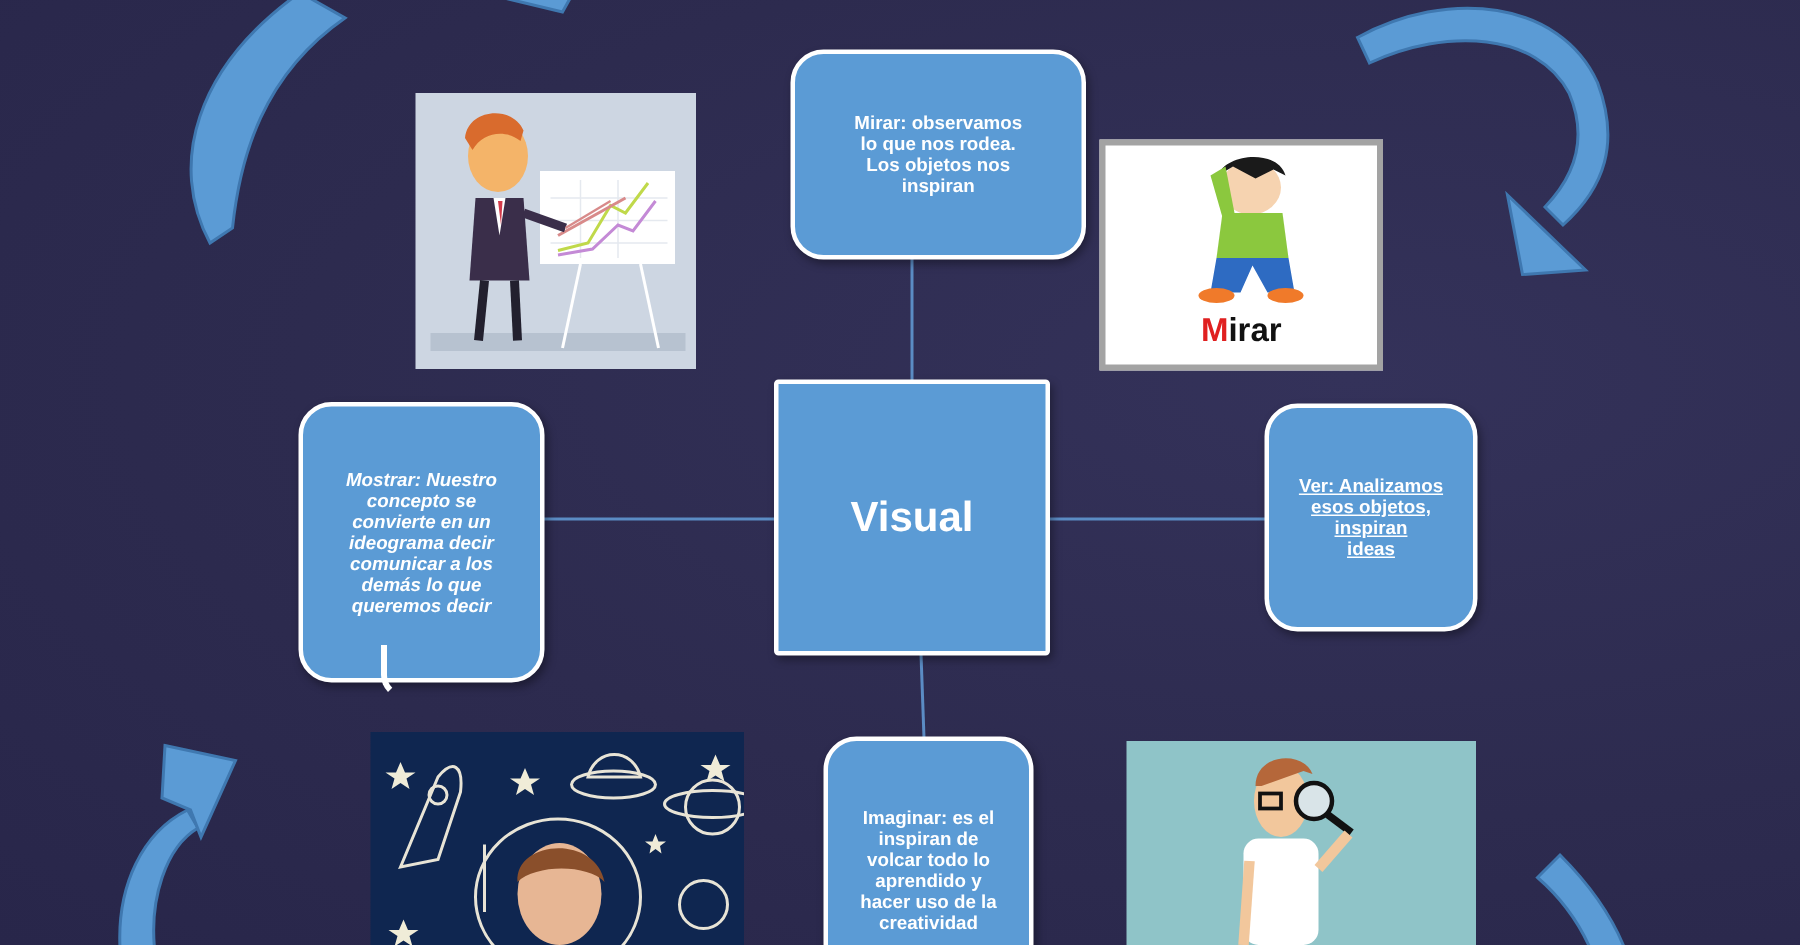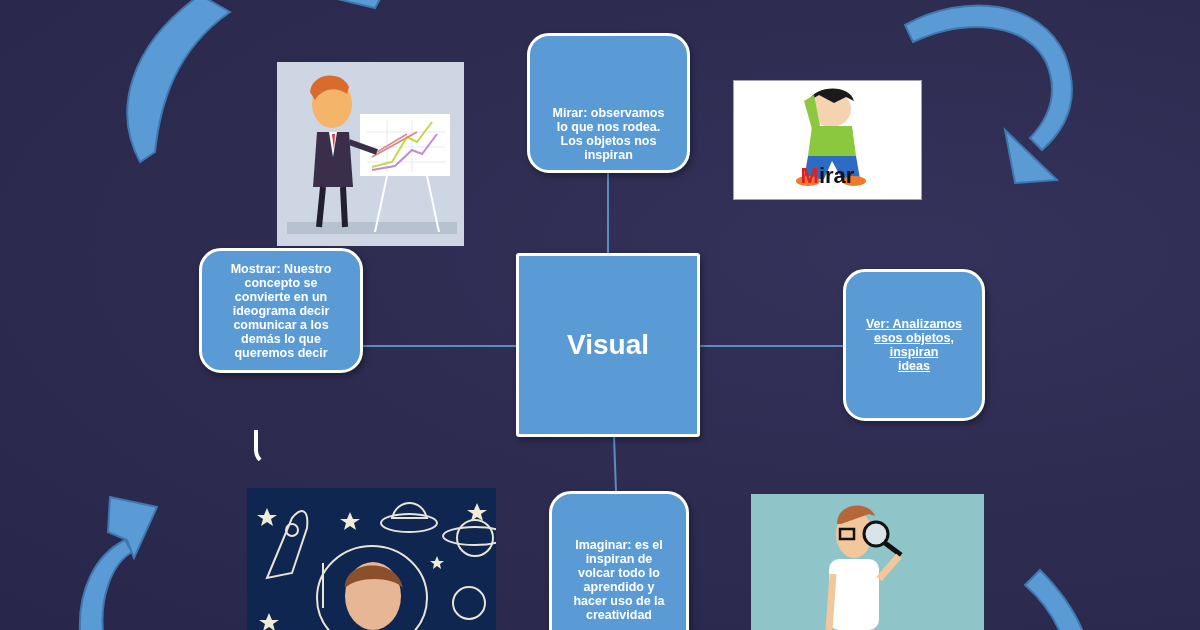--- a/index.html
+++ b/index.html
@@ -91,21 +91,21 @@
       <path d="M 40 70 L 72 70 L 76 125 L 36 125 Z" fill="#3a2e4a"></path>
       <path d="M 52 70 L 60 70 L 56 95 Z" fill="#ffffff"></path>
       <path d="M 55 72 L 58 72 L 57 88 Z" fill="#d33b4b"></path>
       <line x1="72" y1="80" x2="100" y2="90" stroke="#3a2e4a" stroke-width="6"></line>
       <line x1="100" y1="90" x2="130" y2="72" stroke="#d88a8a" stroke-width="1.5"></line>
       <line x1="46" y1="125" x2="42" y2="165" stroke="#22202e" stroke-width="6"></line>
       <line x1="66" y1="125" x2="68" y2="165" stroke="#22202e" stroke-width="6"></line>
     </svg>
   </div>
 
-  <div class="pic" style="left:733px; top:80px; width:189px; height:120px; background:#ffffff; border:1px solid #a3a3a3;">
+  <div class="pic" style="left:733px; top:93px; width:189px; height:154px; background:#ffffff; border:4px solid #a3a3a3;">
     <svg width="189" height="110" viewBox="0 0 189 110">
       <ellipse cx="97" cy="28" rx="20" ry="18" fill="#f6d3b0"></ellipse>
       <path d="M 75 20 C 80 5, 115 2, 120 20 L 112 16 L 100 22 L 85 14 Z" fill="#1a1a1a"></path>
       <path d="M 78 45 L 118 45 L 122 75 L 74 75 Z" fill="#8bc83e"></path>
       <path d="M 78 48 L 70 20 L 80 14 L 86 45 Z" fill="#8bc83e"></path>
       <path d="M 74 75 L 122 75 L 126 98 L 108 98 L 98 80 L 90 98 L 70 98 Z" fill="#2e6bc2"></path>
       <ellipse cx="74" cy="100" rx="12" ry="5" fill="#f07a2a"></ellipse>
       <ellipse cx="120" cy="100" rx="12" ry="5" fill="#f07a2a"></ellipse>
     </svg>
     <div class="mirar-label">
@@ -144,36 +144,36 @@
       <ellipse cx="103" cy="40" rx="18" ry="24" fill="#f2c79c"></ellipse>
       <path d="M 86 30 C 86 8, 118 6, 124 22 L 118 20 L 90 30 Z" fill="#b5673a"></path>
       <rect x="89" y="35" width="14" height="10" fill="none" stroke="#111" stroke-width="2.5"></rect>
       <circle cx="125" cy="40" r="12" fill="#d9e4e8" stroke="#111" stroke-width="3"></circle>
       <line x1="134" y1="49" x2="150" y2="61" stroke="#111" stroke-width="5"></line>
       <line x1="128" y1="85" x2="148" y2="62" stroke="#f2c79c" stroke-width="7"></line>
       <line x1="82" y1="80" x2="78" y2="136" stroke="#f2c79c" stroke-width="7"></line>
     </svg>
   </div>
 
-  <div class="node n-small" style="left:527px; top:33px; width:163px; height:140px;align-items:flex-end;">
+  <div class="node n-small" style="left:527px; top:33px; width:197px; height:140px;">
     <div>
       <span>Mirar: observamos</span>
       <span>lo que nos rodea.</span>
       <span>Los objetos nos</span>
       <span>inspiran</span>
     </div>
   </div>
 
   <div class="node center-node" style="left:516px; top:253px; width:184px; height:184px;">
     <div>
       <span>Visual</span>
     </div>
   </div>
 
-  <div class="node n-small" style="left:199px; top:248px; width:164px; height:125px;">
+  <div class="node n-small" style="left:199px; top:268px; width:164px; height:187px;font-style:italic;">
     <div>
       <span>Mostrar: Nuestro</span>
       <span>concepto se</span>
       <span>convierte en un</span>
       <span>ideograma decir</span>
       <span>comunicar a los</span>
       <span>demás lo que</span>
       <span>queremos decir</span>
     </div>
   </div>

